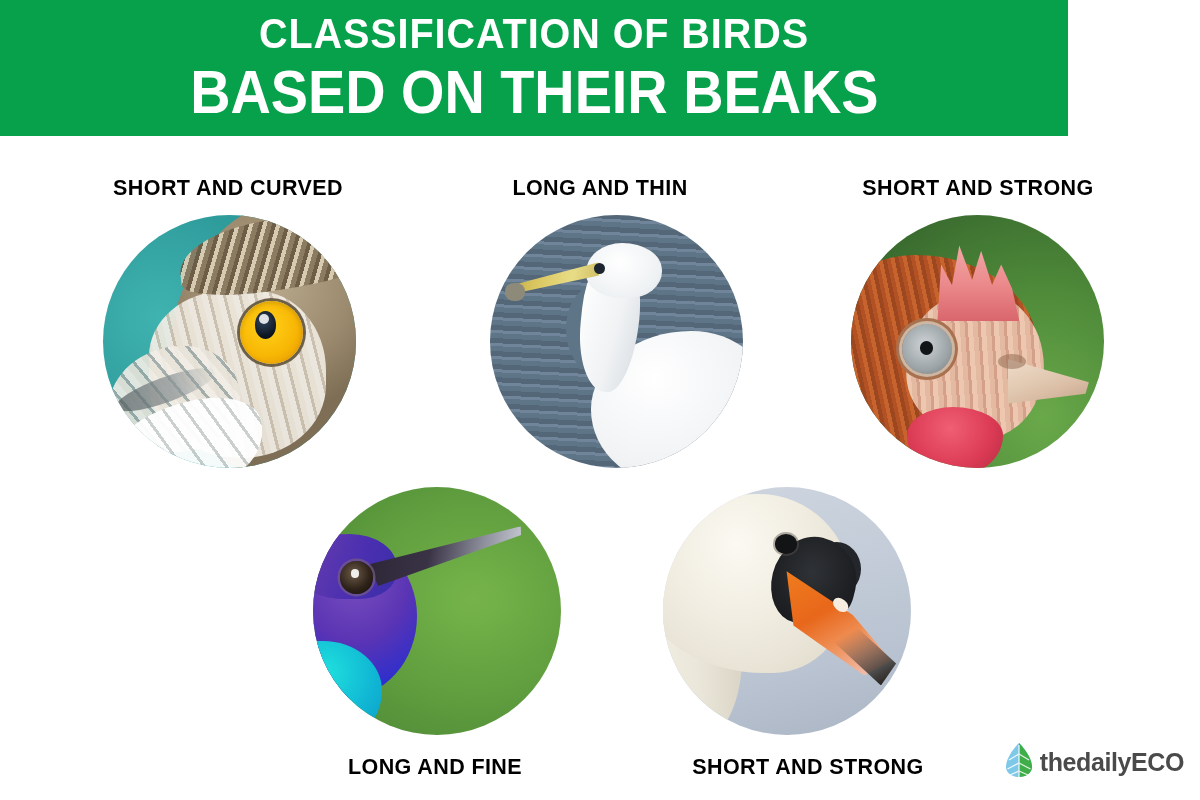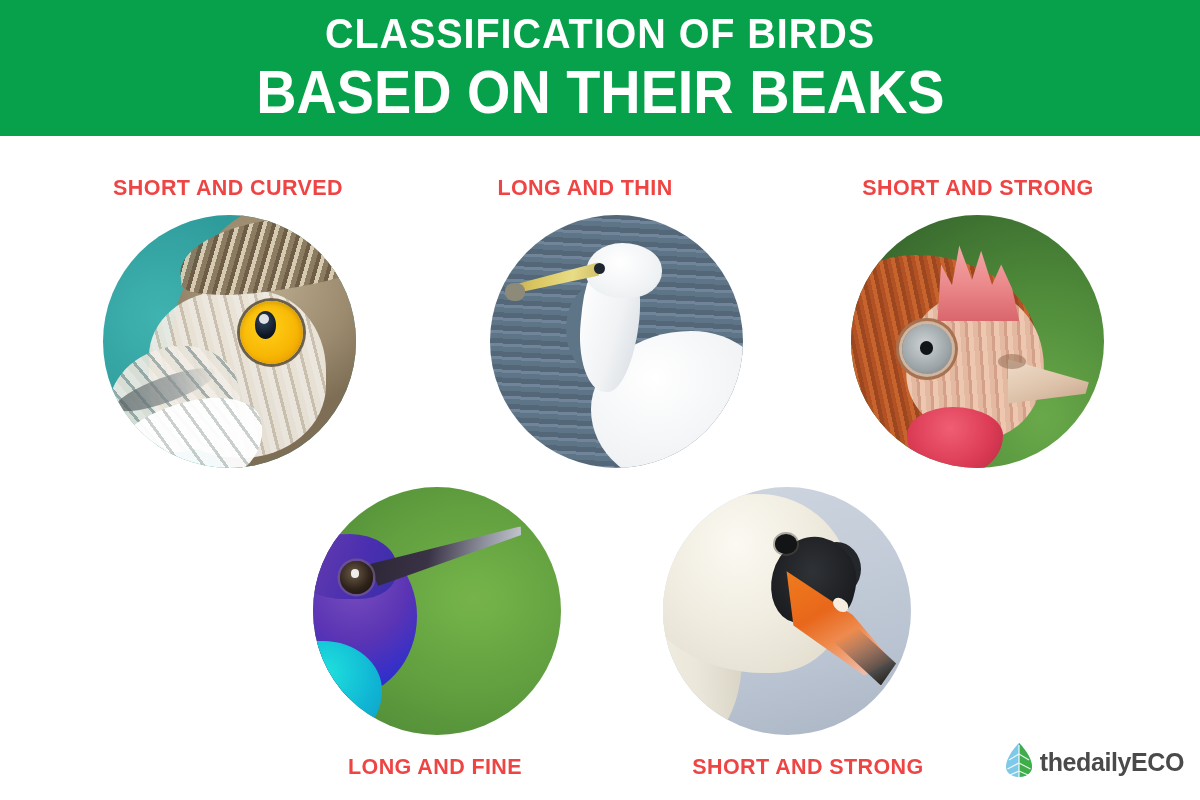--- a/index.html
+++ b/index.html
@@ -11,21 +11,21 @@
   }
   .poster {
     position:relative;
     width:1200px; height:800px;
     background:#ffffff;
   }
 
   
   .header {
     position:absolute; left:0; top:0;
-    width:1200px; height:136px;
+    width:1068px; height:136px;
     background:#07a14b;
     display:flex; flex-direction:column;
     align-items:center; justify-content:flex-start;
     padding-top:8px;
   }
   .title-line1 {
     color:#ffffff;
     font-family:"Liberation Sans Narrow","Liberation Sans", sans-serif;
     font-weight:bold;
     font-size:43px;
@@ -41,21 +41,21 @@
     font-size:62px;
     letter-spacing:0px;
     line-height:68px;
     transform:scaleX(0.90);
     white-space:nowrap;
   }
 
   
   .label {
     position:absolute;
-    color:#ef4444;
+    color:#000000;
     font-size:21.5px;
     font-weight:600;
     letter-spacing:0.4px;
     white-space:nowrap;
     text-align:center;
     transform:translateX(-50%);
   }
 
   
   .circle {
@@ -376,21 +376,21 @@
 <body>
 
 <div class="poster">
 
   <div class="header">
     <div class="title-line1">CLASSIFICATION OF BIRDS</div>
     <div class="title-line2">BASED ON THEIR BEAKS</div>
   </div>
 
   <div class="label" style="left:228px; top:176px;">SHORT AND CURVED</div>
-  <div class="label" style="left:585px; top:176px;">LONG AND THIN</div>
+  <div class="label" style="left:600px; top:176px;">LONG AND THIN</div>
   <div class="label" style="left:978px; top:176px;">SHORT AND STRONG</div>
 
   <div class="circle owl-bg" style="left:103px; top:215px; width:253px; height:253px;">
     <div class="art">
       <div class="owl-head"></div>
       <div class="owl-face"></div>
       <div class="owl-cheek"></div>
       <div class="owl-brow"></div>
       <div class="owl-streak"></div>
       <div class="owl-chin"></div>

